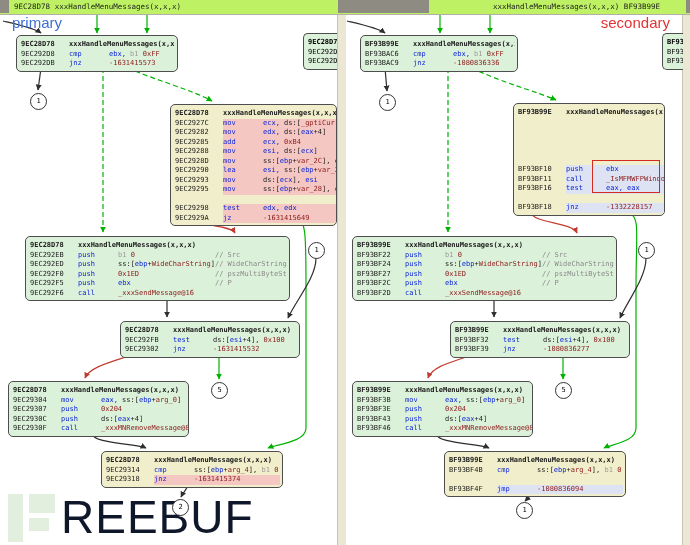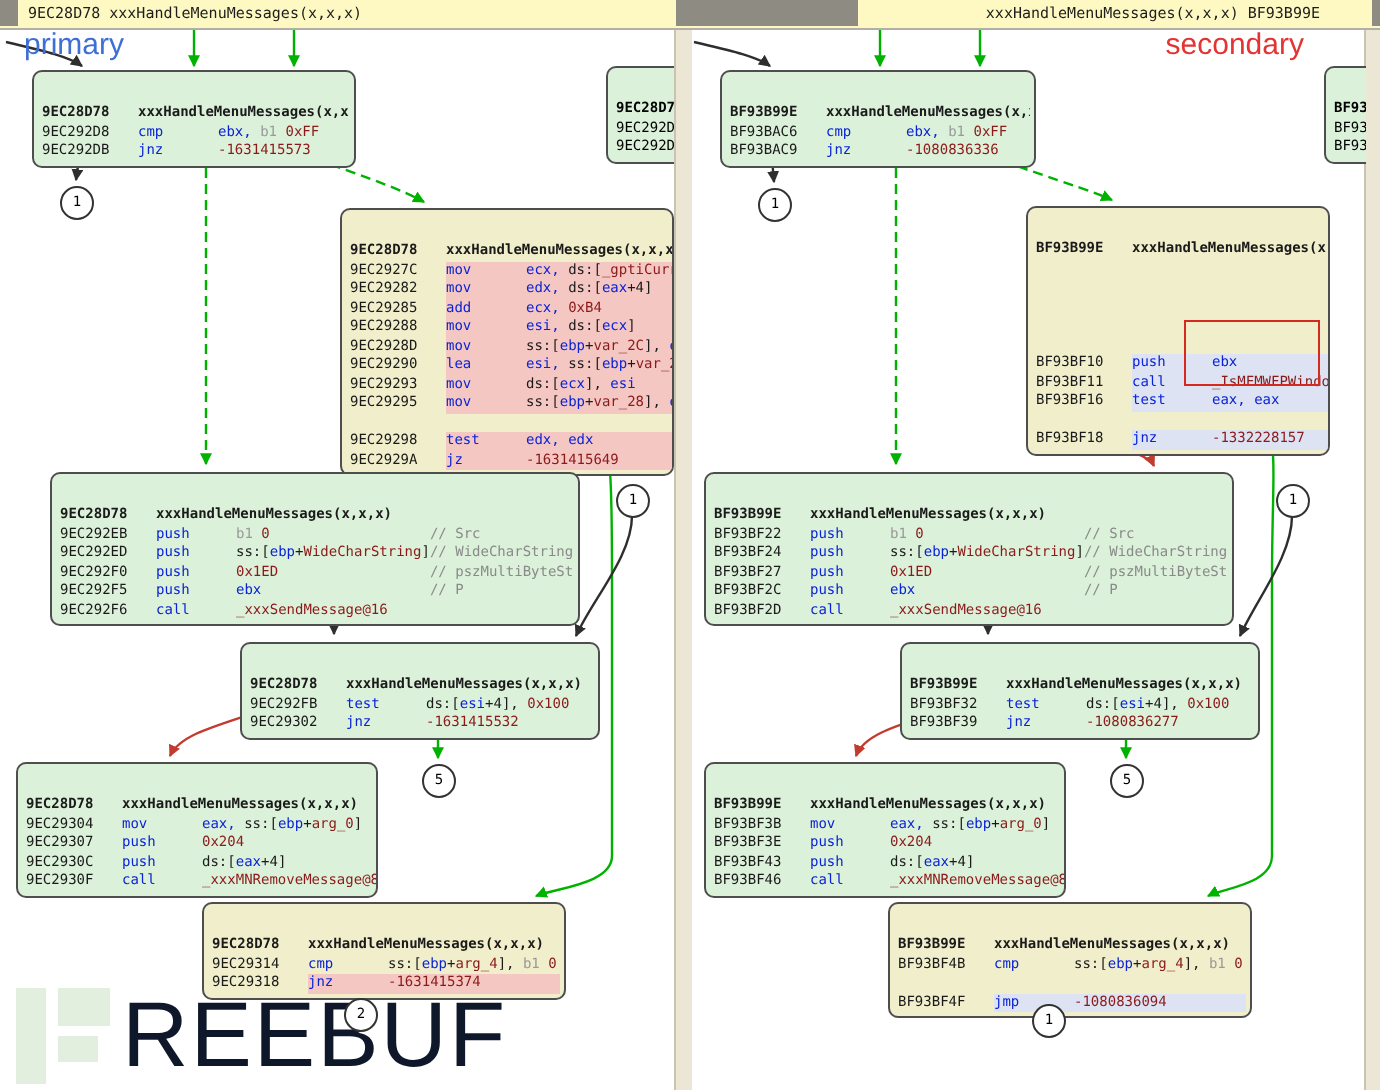--- a/index.html
+++ b/index.html
@@ -1,45 +1,45 @@
 <!DOCTYPE html>
 <html><head>
 <meta charset="utf-8">
 <style>
   html,body{margin:0;padding:0;}
   .canvas{position:relative;width:690px;height:545px;background:#ffffff;overflow:hidden;
           font-family:"DejaVu Sans Mono",monospace;}
   
-  .tb{position:absolute;top:0;height:14px;background:#fef9c3;border-bottom:1px solid #b3afa7;z-index:5;}
+  .tb{position:absolute;top:0;height:14px;background:#bef264;border-bottom:1px solid #b3afa7;z-index:5;}
   .tb-left{left:0;width:345px;}
   .tb-right{left:345px;width:345px;}
   .tb-dark{position:absolute;top:0;height:13px;background:#8e8b83;}
   .tb-text{position:absolute;top:0;font-size:7.5px;line-height:14px;color:#1d1d1d;white-space:pre;}
   
   .strip{position:absolute;top:14px;height:531px;width:8px;background:#ece6d4;border-left:1px solid #cac3af;z-index:1;}
   
   .lab{position:absolute;top:14px;z-index:6;font-family:"Liberation Sans",sans-serif;font-size:15px;font-weight:500;text-align:right;}
   .lab-primary{left:12px;color:#3e6fd6;}
-  .lab-secondary{right:38px;color:#e33434;}
+  .lab-secondary{right:20px;color:#e33434;}
   
   .wm{position:absolute;left:8px;top:494px;height:48px;display:flex;gap:6px;z-index:0;}
   .wm-bar{width:15px;height:48px;background:#e2eede;}
   .wm-f{width:26px;display:flex;flex-direction:column;gap:5px;}
   .wm-f .t{height:19px;background:#e2eede;}
   .wm-f .b{height:13px;width:20px;background:#e2eede;}
   .wm-text{font-family:"Liberation Sans",sans-serif;font-weight:normal;font-size:46px;line-height:46px;
            color:#0f172a;letter-spacing:1px;}
   
   svg.edges{position:absolute;left:0;top:0;z-index:2;pointer-events:none;}
   .ek{stroke:#2e2e2e;fill:none;stroke-width:1.2;}
   .eg{stroke:#00b200;fill:none;stroke-width:1.2;}
   .er{stroke:#c23b2e;fill:none;stroke-width:1.2;}
   .dash{stroke-dasharray:5 3;}
   
-  .blk{position:absolute;border:1px solid #4e4e4e;border-radius:5px;padding:16px 2px 2px 4px;
+  .blk{position:absolute;border:1px solid #4e4e4e;border-radius:5px;padding:4px 2px 2px 4px;
        box-sizing:border-box;overflow:hidden;z-index:3;font-size:7px;}
   .blk.green{background:#dcf1da;}
   .blk.cream{background:#f1eecb;}
   .blk.clip{border-right:none;border-radius:5px 0 0 5px;}
   .bgrid{display:grid;grid-template-columns:48px 40px max-content 1fr;}
   .bgrid>div{white-space:pre;line-height:9.5px;overflow:hidden;}
   .c-a{color:#1a1a1a;}
   .c-f{grid-column:2 / -1;color:#1a1a1a;}
   .bold{font-weight:bold;}
   .c-m{color:#0a23d6;}

